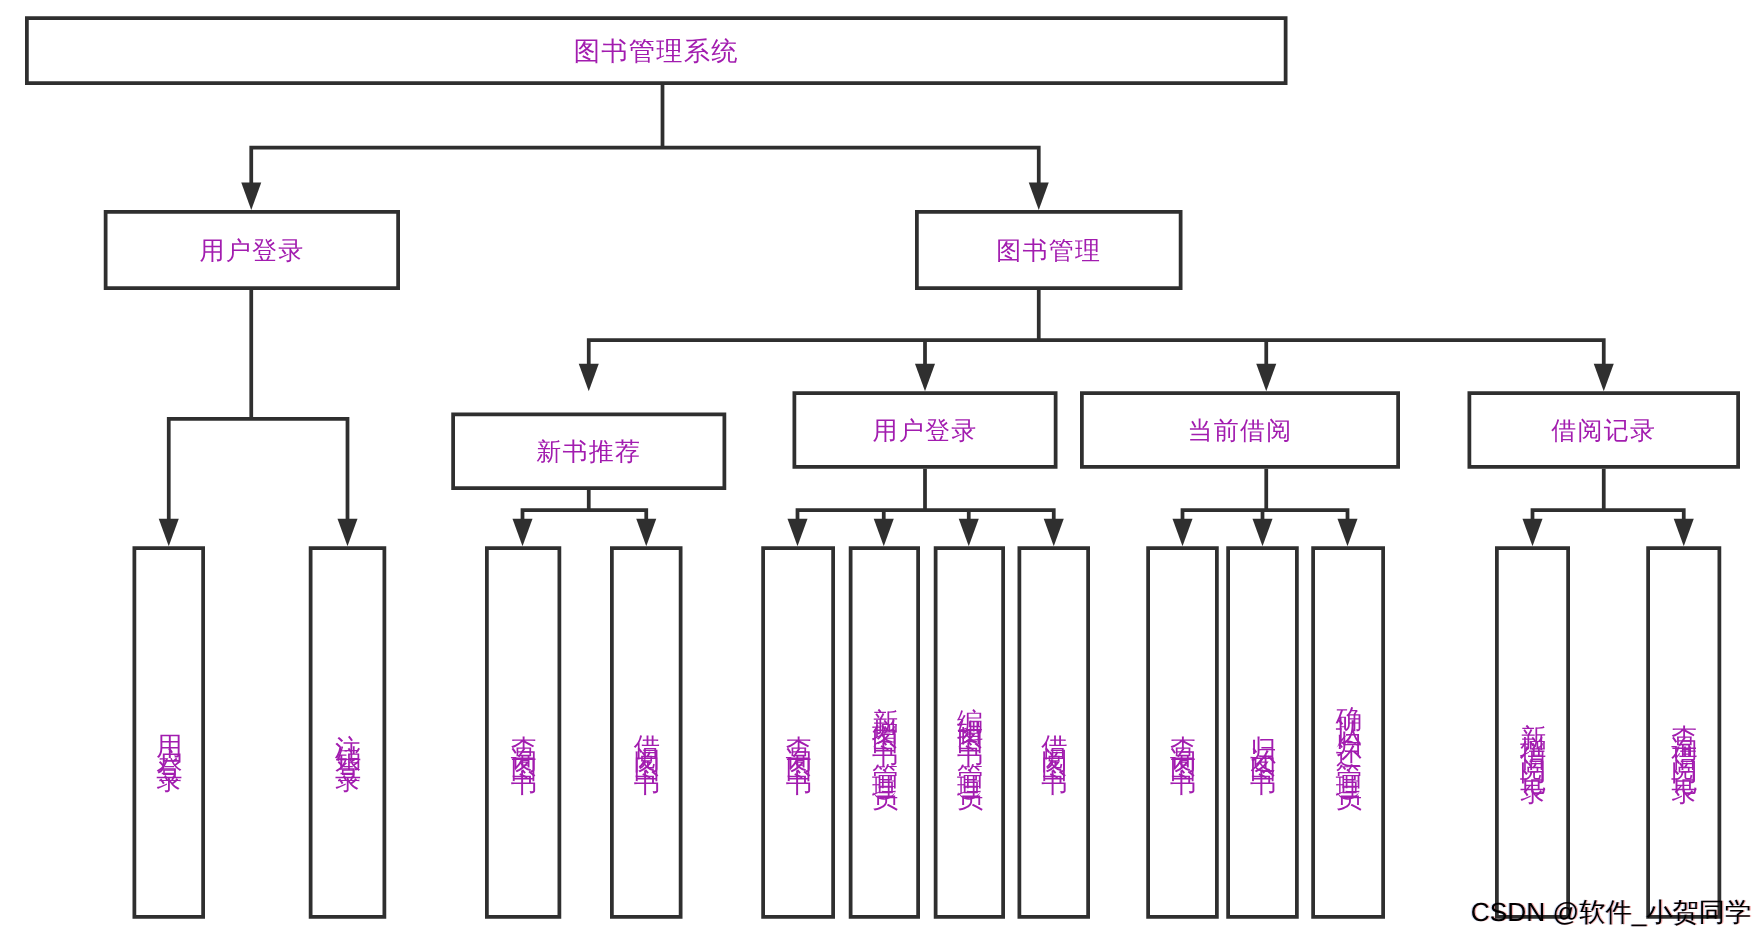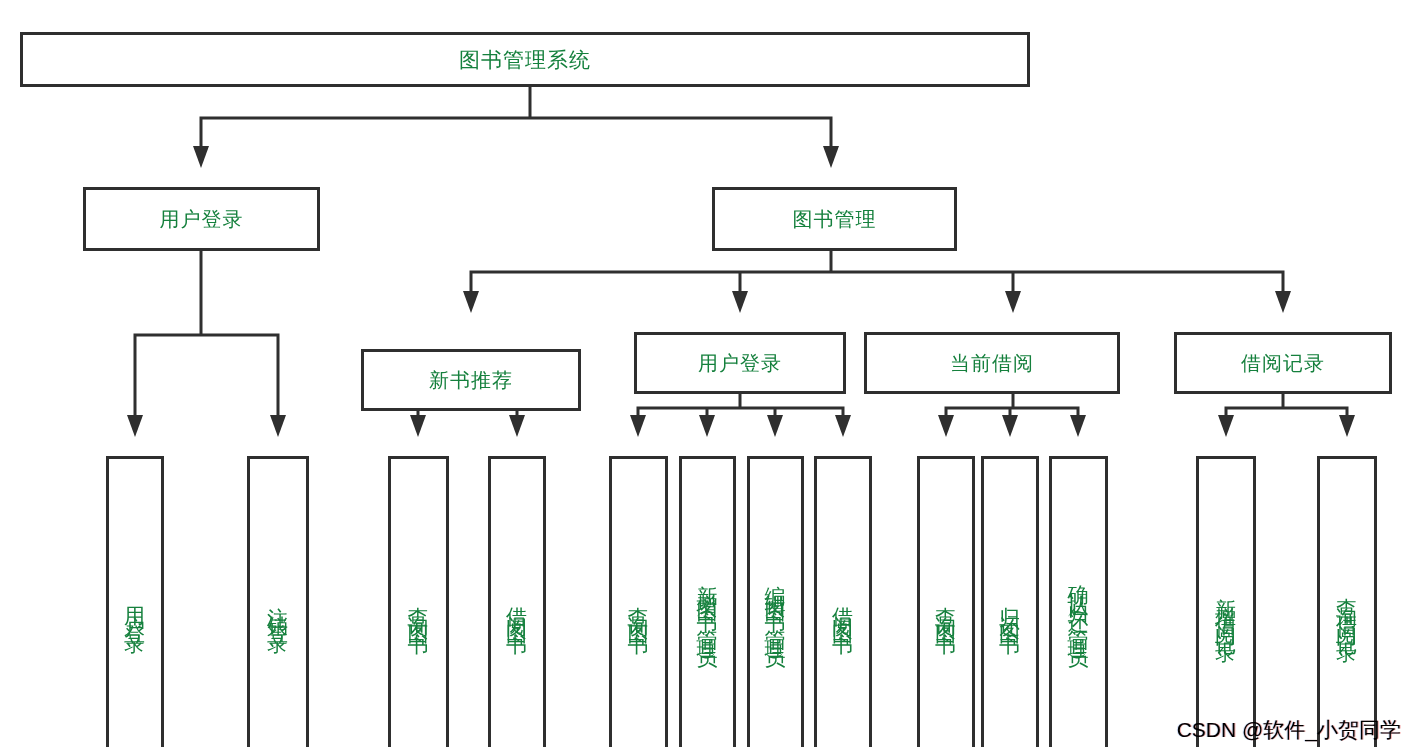--- a/index.html
+++ b/index.html
@@ -15,27 +15,26 @@
     position: absolute;
     left: 0; top: 0;
     width: 1405px; height: 747px;
     z-index: 1;
   }
   .node {
     position: absolute;
     box-sizing: border-box;
     border: 3px solid #2f2f2f;
     background: #ffffff;
-    color: #15803d;
+    color: #a21caf;
     display: flex;
     align-items: center;
     justify-content: center;
     z-index: 2;
     text-align: center;
-    margin-top: 19px;
   }
   .hnode { font-size: 20px; letter-spacing: 1px; }
   .root  { font-size: 21px; }
   .vnode {
     writing-mode: vertical-rl;
     text-orientation: mixed;
     font-size: 21px;
     letter-spacing: 9px;
     line-height: 1;
     padding-top: 6px;
@@ -105,21 +104,21 @@
       <polygon points="1002,415 1018,415 1010,437"></polygon>
       <polygon points="1070,415 1086,415 1078,437"></polygon>
       <polygon points="1218,415 1234,415 1226,437"></polygon>
       <polygon points="1339,415 1355,415 1347,437"></polygon>
     </g>
   </svg>
 
   <div class="node hnode root" style="left:20px; top:13px; width:1010px; height:55px;">图书管理系统</div>
 
   <div class="node hnode" style="left:83px; top:168px; width:237px; height:64px;">用户登录</div>
-  <div class="node hnode" style="left:712px; top:168px; width:245px; height:64px;">图书管理</div>
+  <div class="node hnode" style="left:732px; top:168px; width:214px; height:64px;">图书管理</div>
 
   <div class="node hnode" style="left:361px; top:330px; width:220px; height:62px;">新书推荐</div>
   <div class="node hnode" style="left:634px; top:313px; width:212px; height:62px;">用户登录</div>
   <div class="node hnode" style="left:864px; top:313px; width:256px; height:62px;">当前借阅</div>
   <div class="node hnode" style="left:1174px; top:313px; width:218px; height:62px;">借阅记录</div>
 
   <div class="node vnode" style="left:106px; top:437px; width:58px; height:298px;">用户登录</div>
   <div class="node vnode" style="left:247px; top:437px; width:62px; height:298px;">注销登录</div>
 
   <div class="node vnode" style="left:388px; top:437px; width:61px; height:298px;">查询图书</div>

